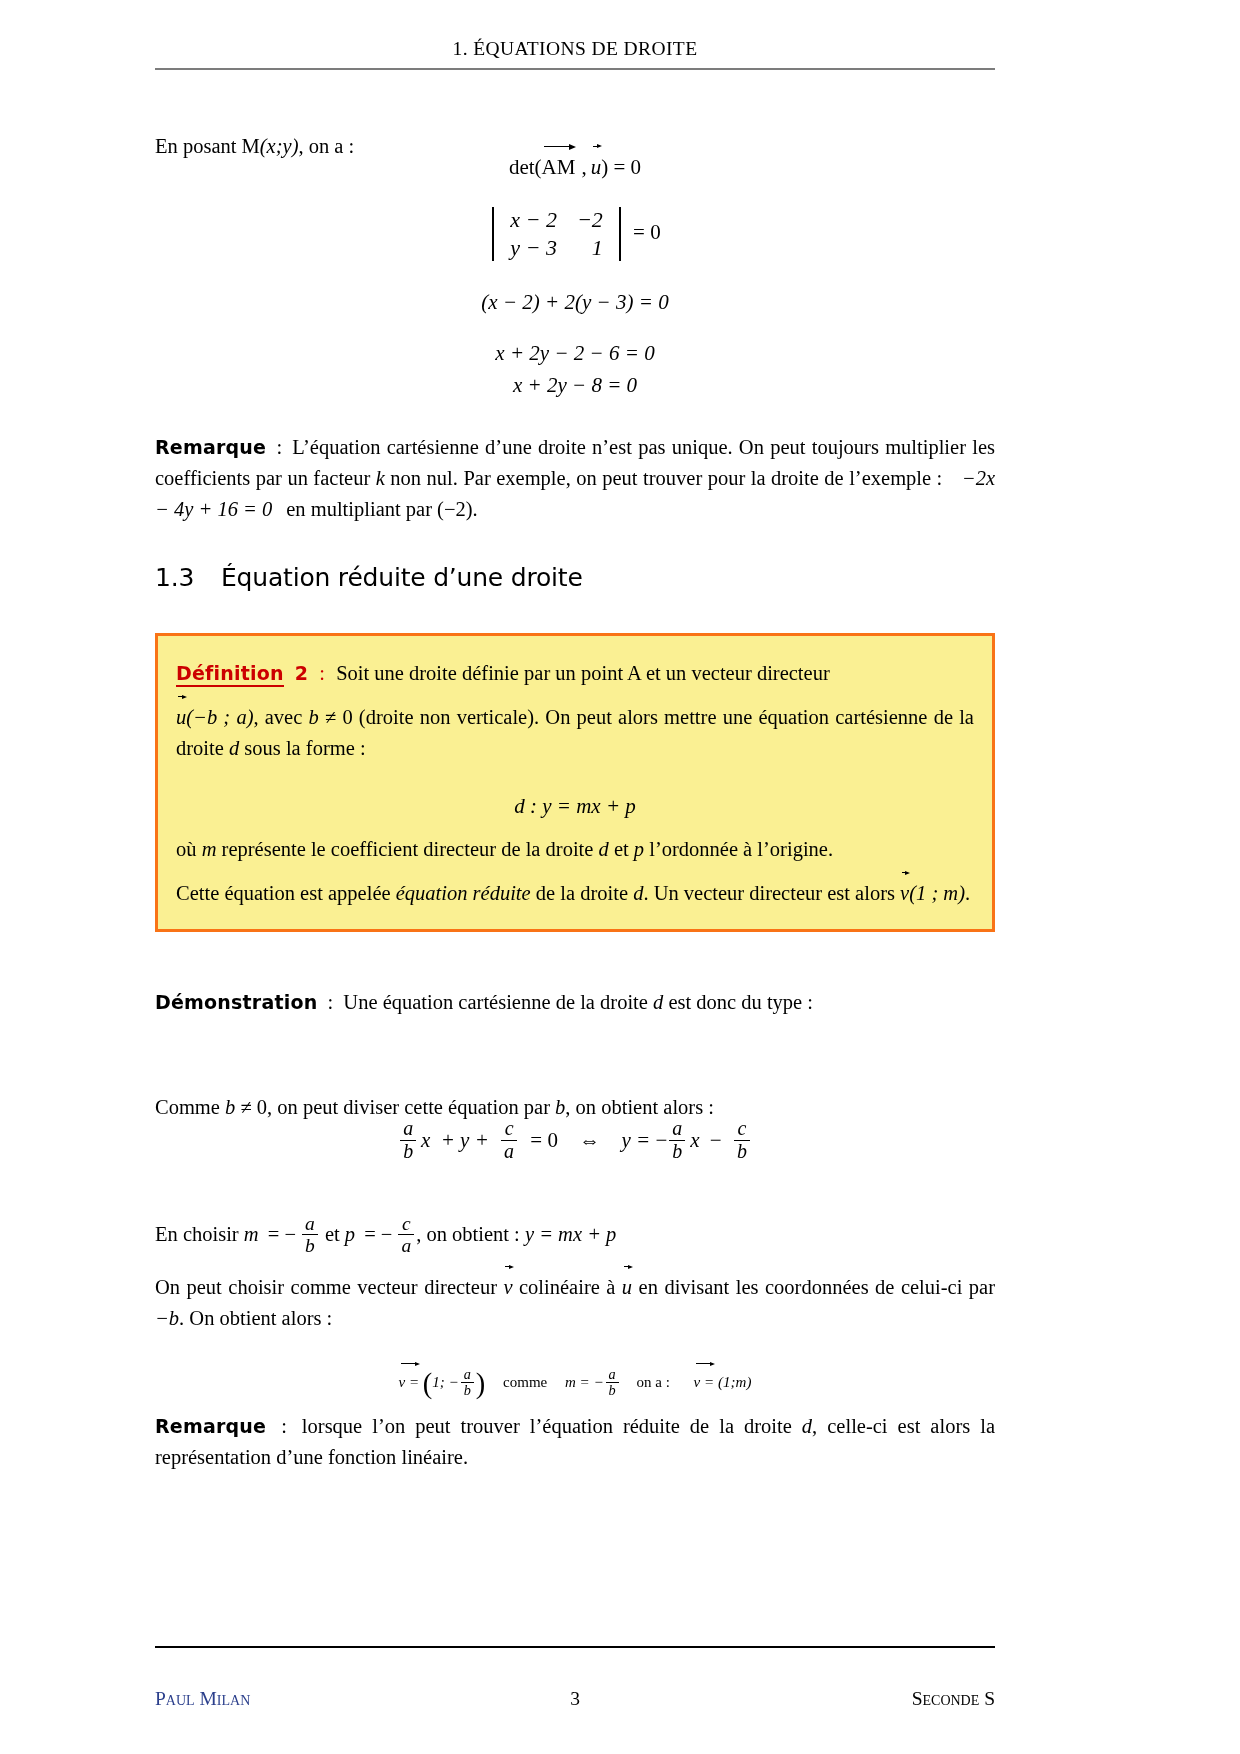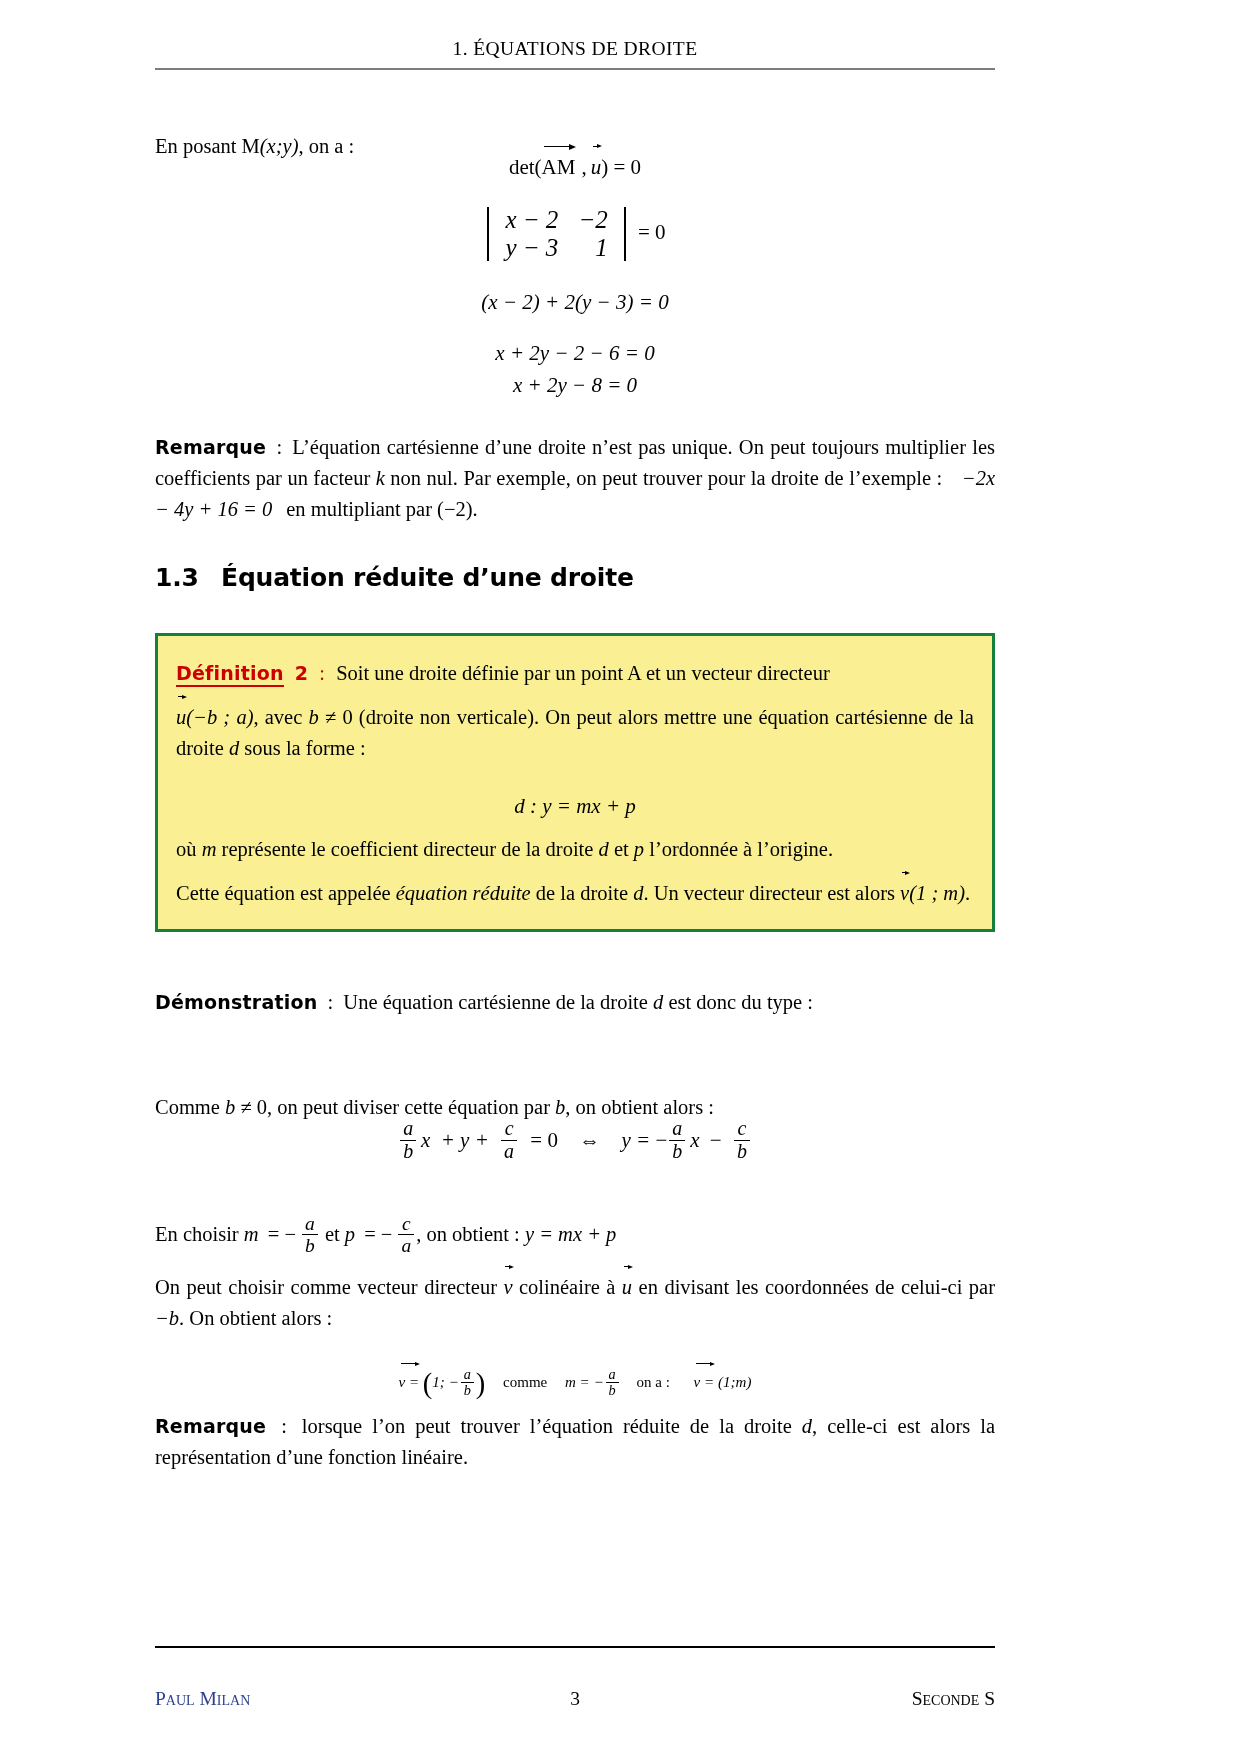--- a/index.html
+++ b/index.html
@@ -84,21 +84,21 @@
     content: "";
     position: absolute;
     top: 1px; bottom: 1px;
     width: 1.4px; background: #000;
   }
   .detbox::before { left: 1px; }
   .detbox::after  { right: 1px; }
   .detbox table { border-collapse: collapse; }
   .detbox td {
     padding: 1px 10px;
-    font-size: 25px;
+    font-size: 22px;
     text-align: right;
     line-height: 26px;
   }
   .detbox td.l { text-align: left; }
 
   
   .frac {
     display: inline-block;
     vertical-align: middle;
     text-align: center;
@@ -117,21 +117,21 @@
     line-height: 0;
     vertical-align: middle;
     position: relative;
     top: 0.03em;
     font-style: normal;
   }
 
   
   .h2 {
     font-family: "DejaVu Sans", "Liberation Sans", sans-serif;
-    font-weight: bold;
+    font-weight: normal;
     font-size: 25px;
     letter-spacing: -0.2px;
   }
   .h2 .num { display: inline-block; width: 66px; }
 
   
   .kw {
     font-family: "DejaVu Sans", "Liberation Sans", sans-serif;
     font-weight: bold;
     font-size: 19px;
@@ -142,21 +142,21 @@
     border-bottom: 2px solid #cc0000;
     padding-bottom: 1px;
   }
 
   
   .defbox {
     position: absolute;
     left: 0; top: 633px;
     width: 840px;
     box-sizing: border-box;
-    border: 3px solid #15803d;
+    border: 3px solid #f97316;
     background: #faf093;
     padding: 22px 18px 20px 18px;
   }
   .defbox .para { margin: 0; }
   .defbox .blk { margin-top: 13px; }
 
   
   .footrule {
     position: absolute;
     left: 0; bottom: 106px; width: 840px;

